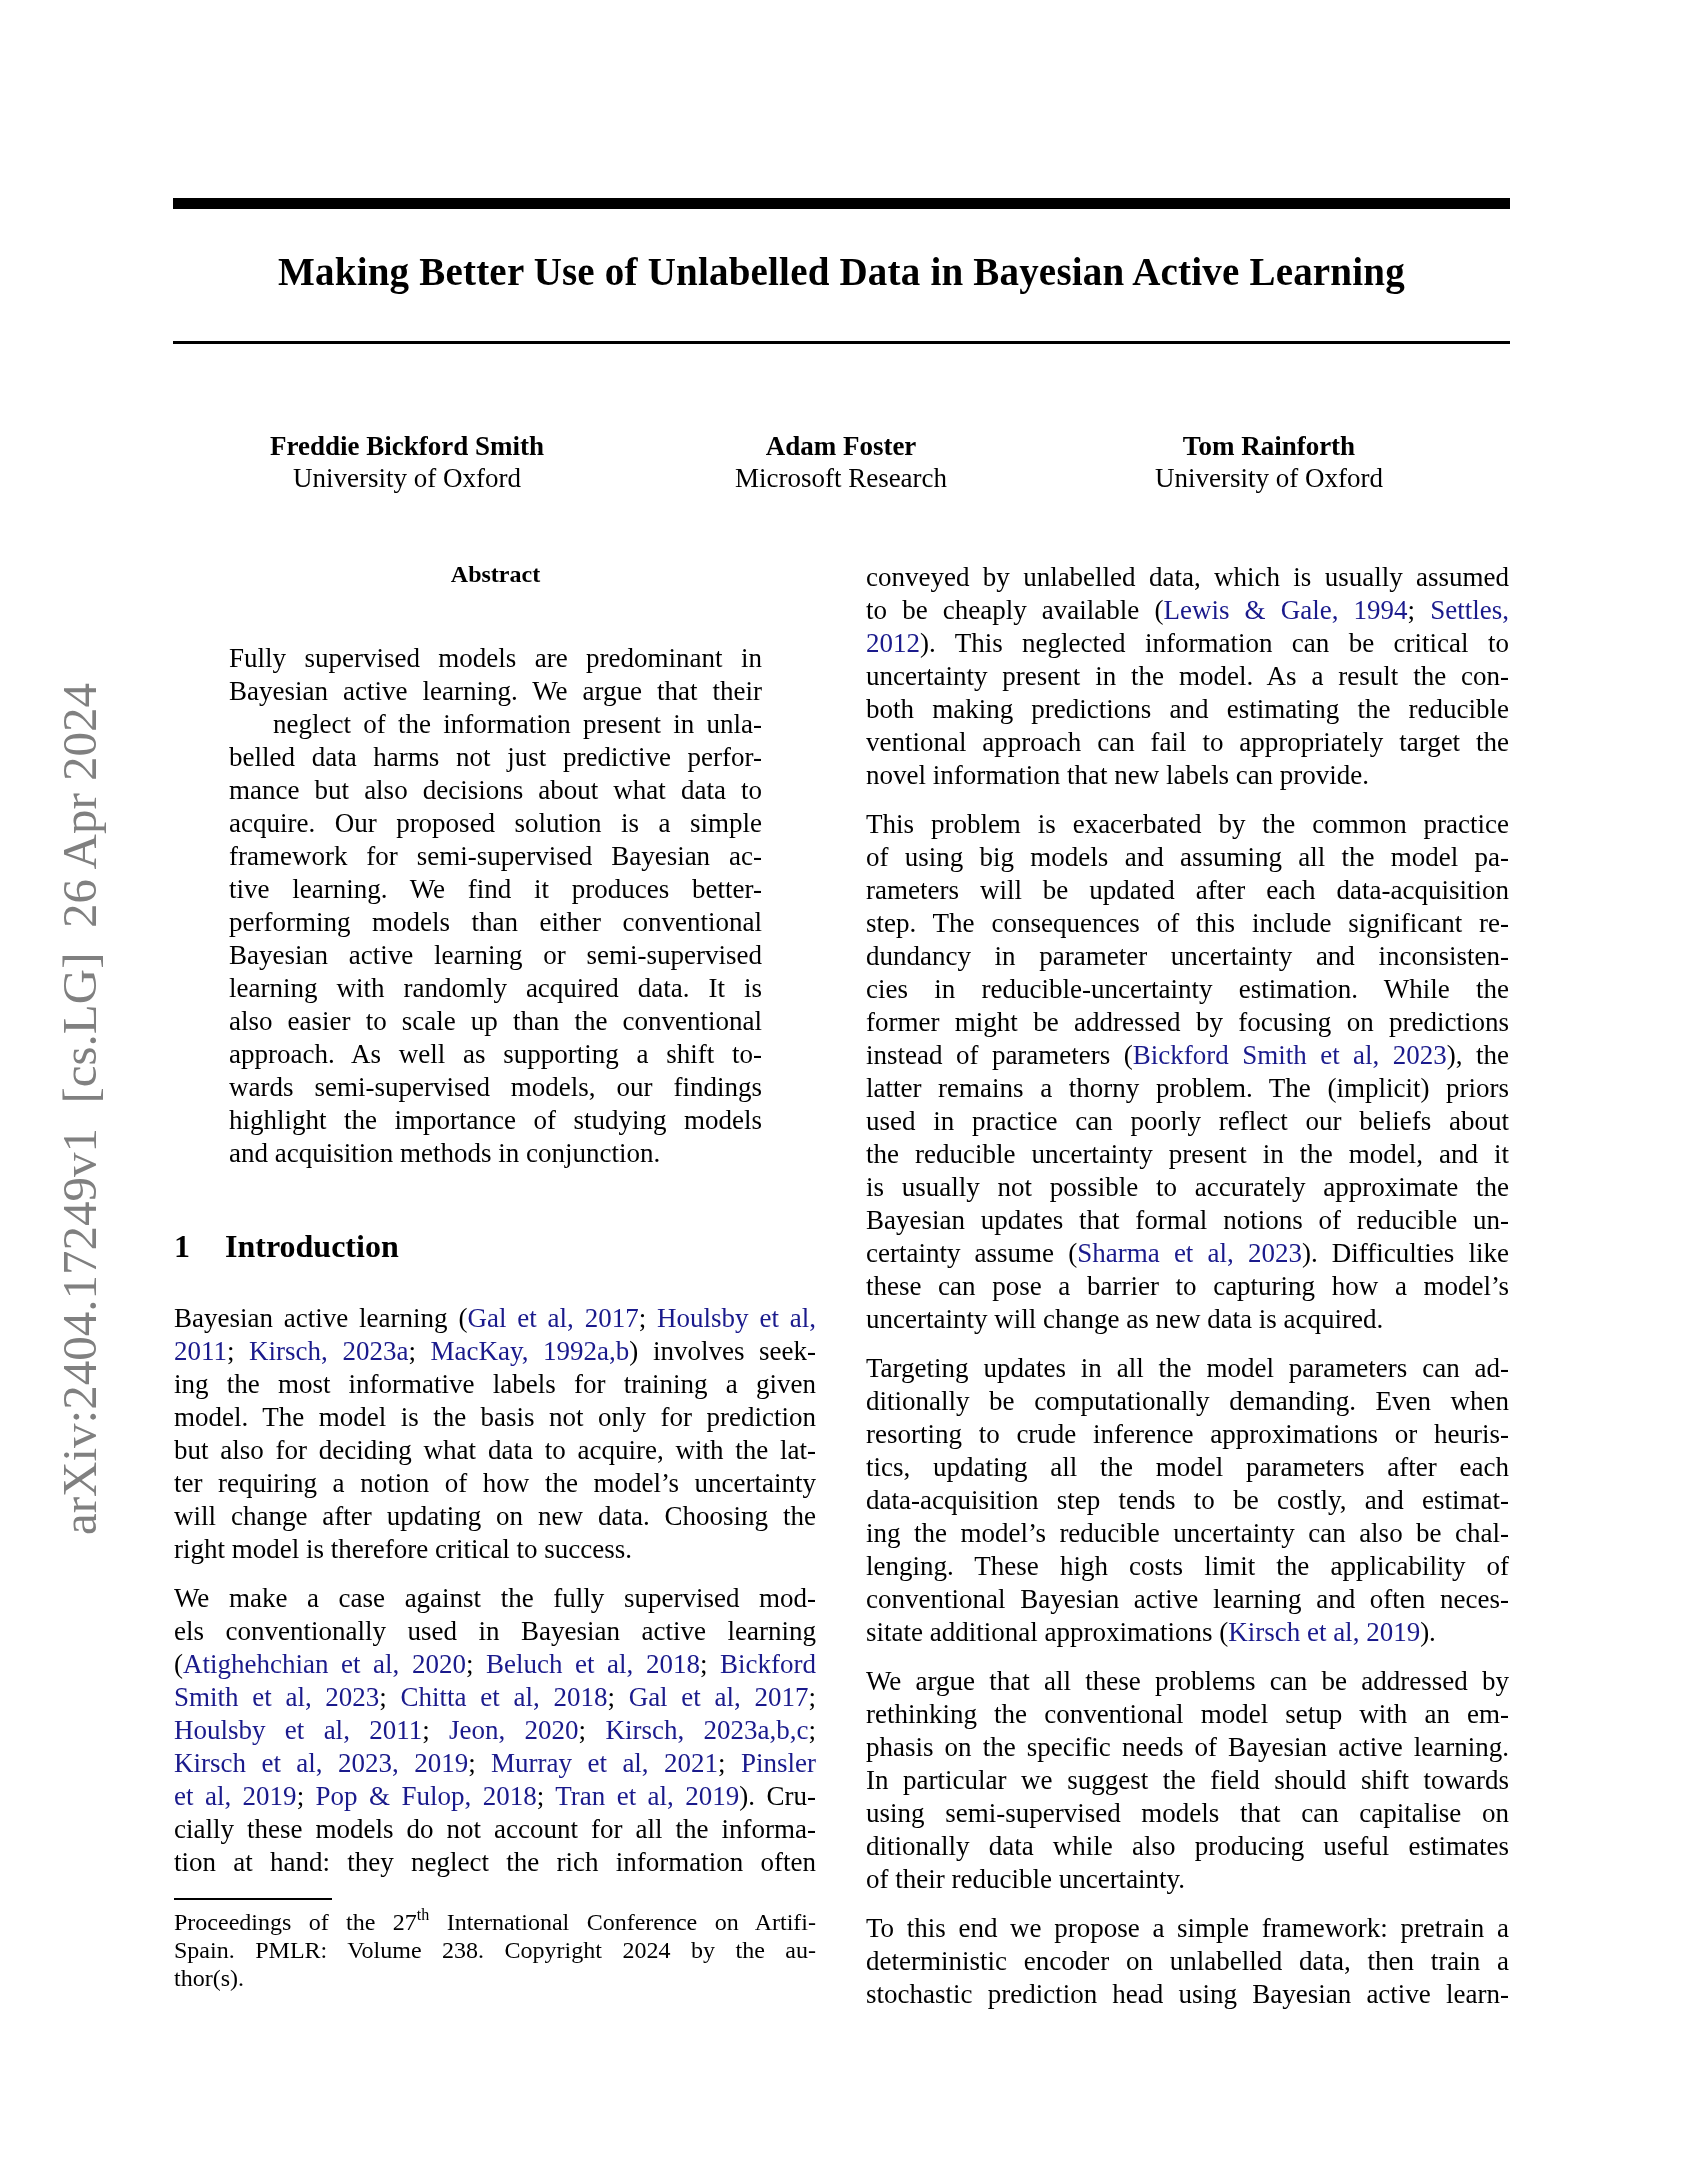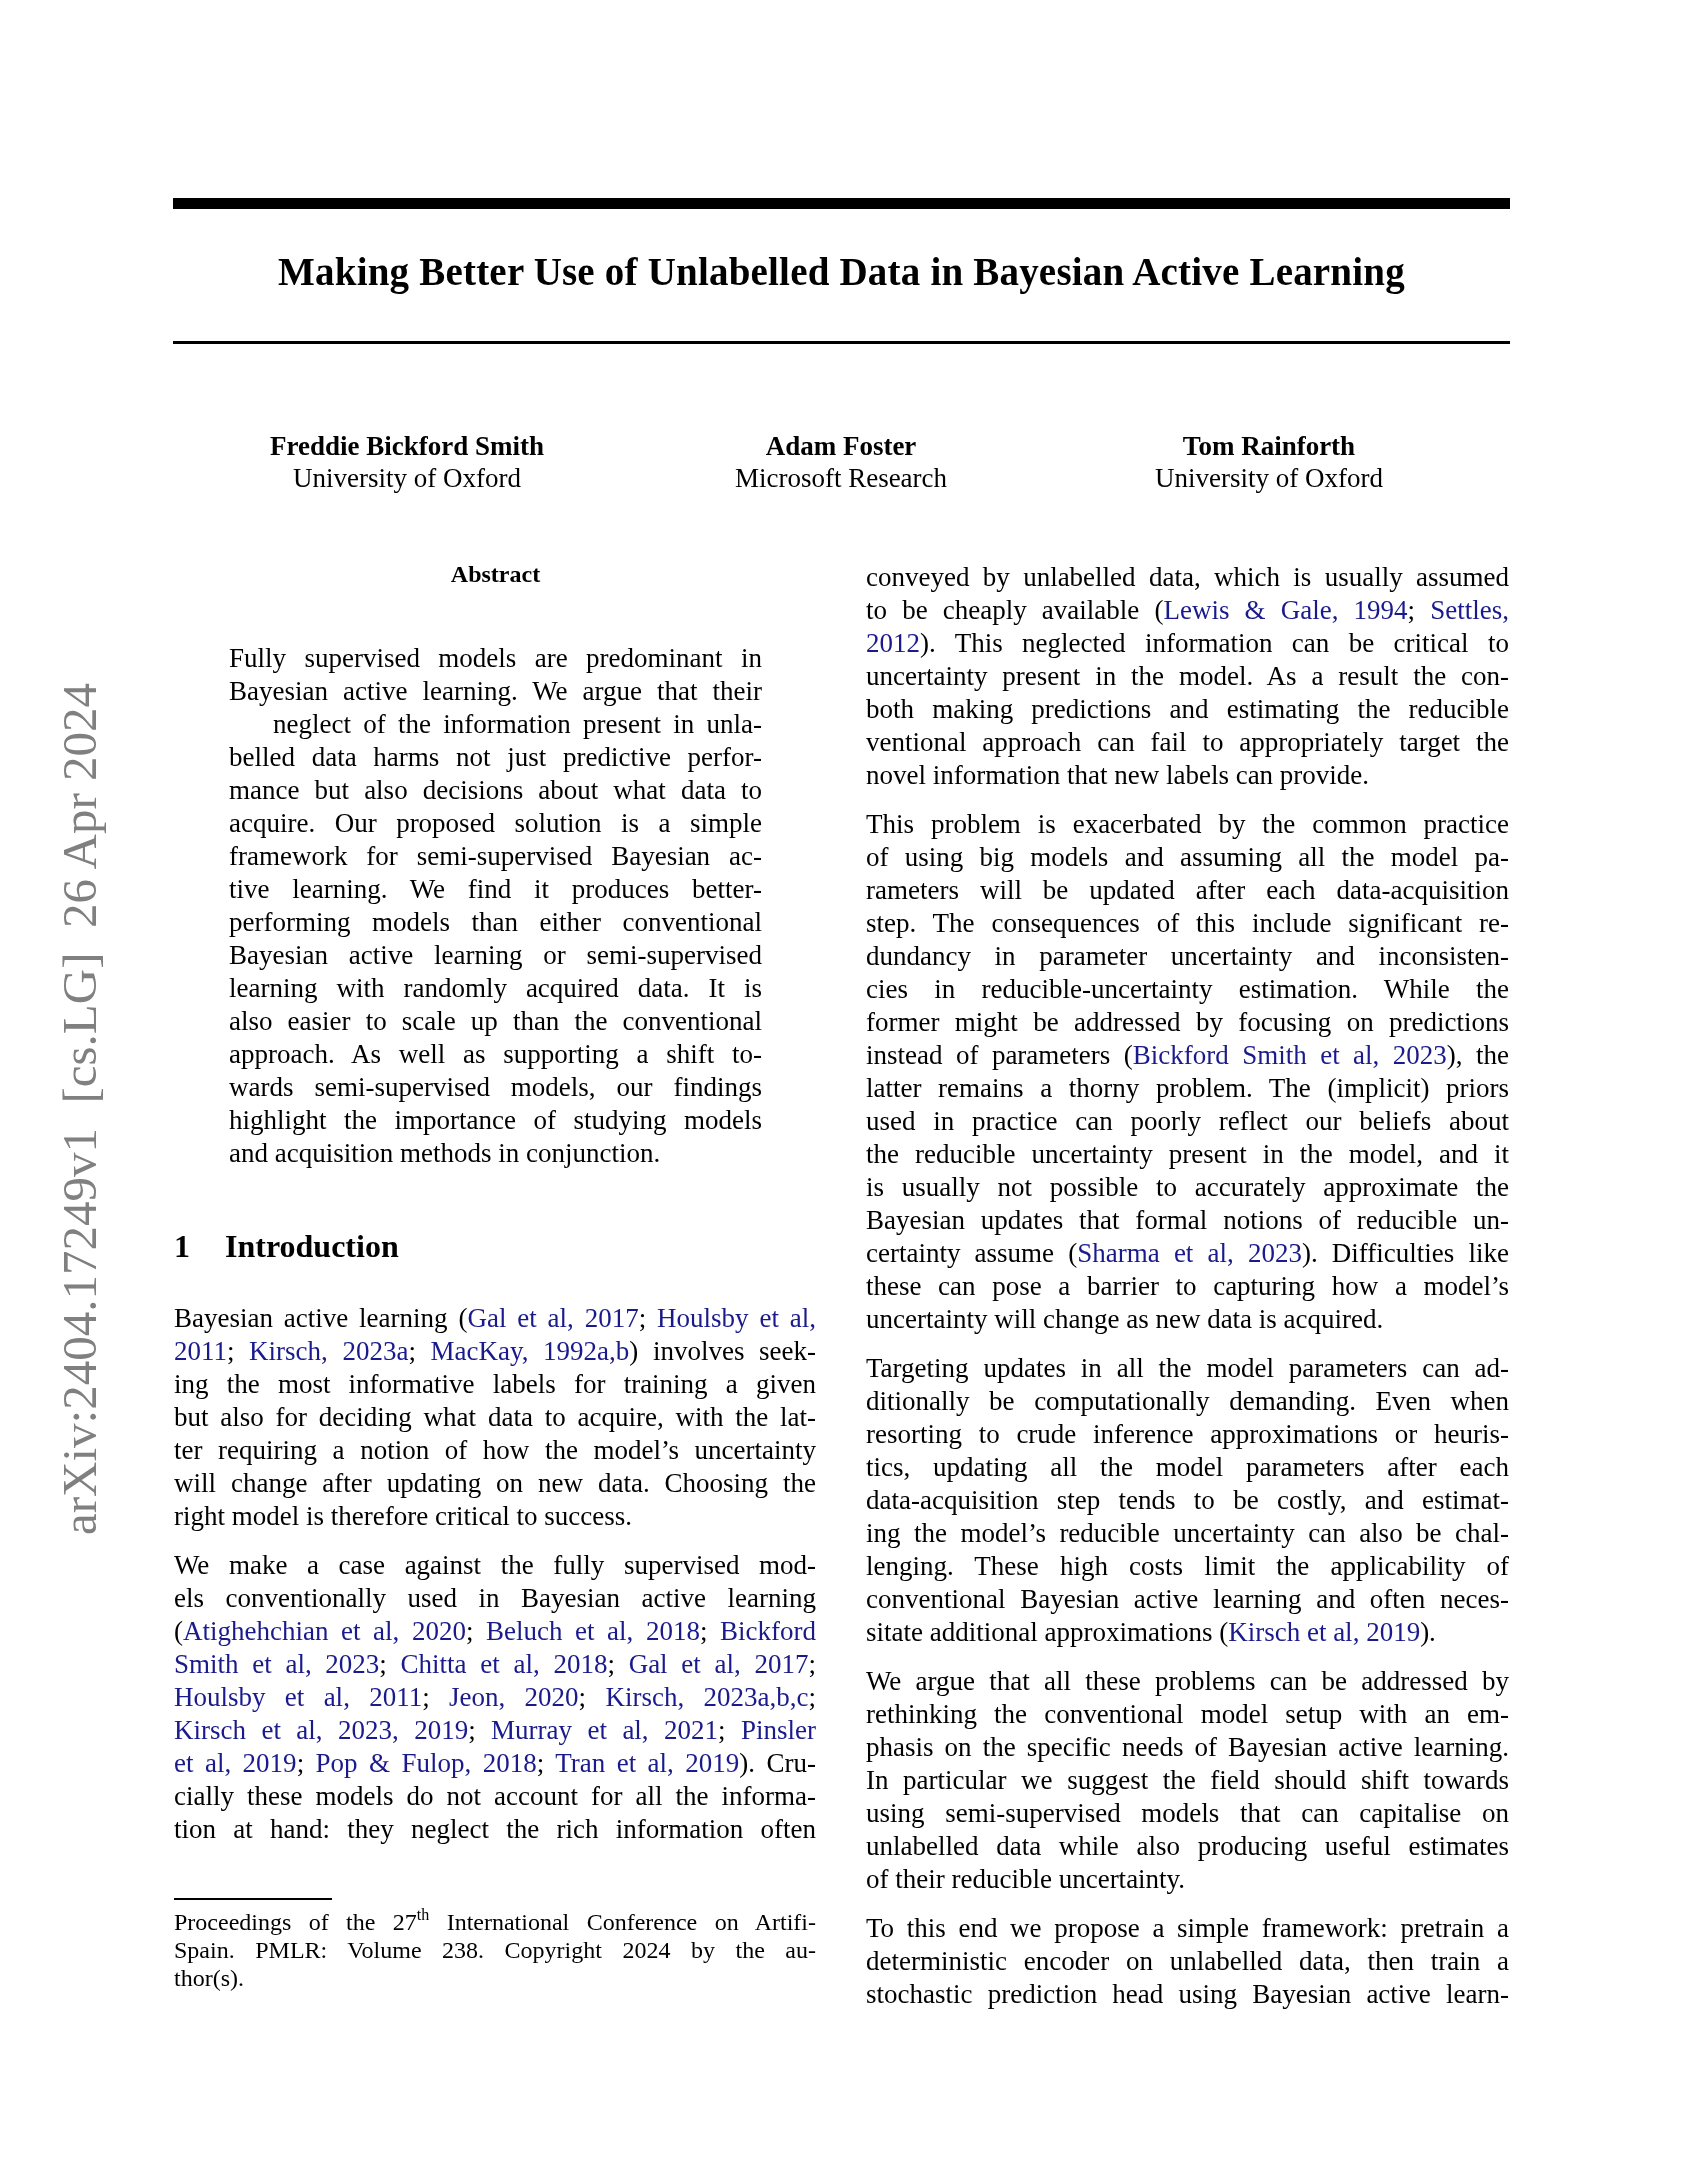--- a/index.html
+++ b/index.html
@@ -74,20 +74,21 @@
 
 <div class="section-heading">
   <span class="num">1</span><span>Introduction</span>
 </div>
 
 <div class="col" id="left-col" style="left:174px; width:642px; top:1302px;">
     <div>
       <span class="line" style="white-space: normal;"><span>Bayesian active learning (</span><span class="cite">Gal et al, 2017</span><span>; </span><span class="cite">Houlsby et al,</span></span>
       <span class="line" style="white-space: normal;"><span class="cite">2011</span><span>; </span><span class="cite">Kirsch, 2023a</span><span>; </span><span class="cite">MacKay, 1992a,b</span><span>) involves seek-</span></span>
       <span class="line" style="white-space: normal;"><span>ing the most informative labels for training a given</span></span>
+      <span class="line" style="white-space: normal;"><span>model.  The model is the basis not only for prediction</span></span>
       <span class="line" style="white-space: normal;"><span>but also for deciding what data to acquire, with the lat-</span></span>
       <span class="line" style="white-space: normal;"><span>ter requiring a notion of how the model’s uncertainty</span></span>
       <span class="line" style="white-space: normal;"><span>will change after updating on new data.  Choosing the</span></span>
       <span class="line last" style="white-space: normal;"><span>right model is therefore critical to success.</span></span>
     </div>
     <span class="para-gap"></span>
     <div>
       <span class="line" style="white-space: normal;"><span>We make a case against the fully supervised mod-</span></span>
       <span class="line" style="white-space: normal;"><span>els conventionally used in Bayesian active learning</span></span>
       <span class="line" style="white-space: normal;"><span>(</span><span class="cite">Atighehchian et al, 2020</span><span>; </span><span class="cite">Beluch et al, 2018</span><span>; </span><span class="cite">Bickford</span></span>
@@ -148,21 +149,21 @@
       <span class="line" style="white-space: normal;"><span>conventional Bayesian active learning and often neces-</span></span>
       <span class="line last" style="white-space: normal;"><span>sitate additional approximations (</span><span class="cite">Kirsch et al, 2019</span><span>).</span></span>
     </div>
     <span class="para-gap"></span>
     <div>
       <span class="line" style="white-space: normal;"><span>We argue that all these problems can be addressed by</span></span>
       <span class="line" style="white-space: normal;"><span>rethinking the conventional model setup with an em-</span></span>
       <span class="line" style="white-space: normal;"><span>phasis on the specific needs of Bayesian active learning.</span></span>
       <span class="line" style="white-space: normal;"><span>In particular we suggest the field should shift towards</span></span>
       <span class="line" style="white-space: normal;"><span>using semi-supervised models that can capitalise on</span></span>
-      <span class="line" style="white-space: normal;"><span>unlabelled data while also producing useful estimates</span></span>
+      <span class="line" style="white-space: normal;"><span>ditionally data while also producing useful estimates</span></span>
       <span class="line last" style="white-space: normal;"><span>of their reducible uncertainty.</span></span>
     </div>
     <span class="para-gap"></span>
     <div>
       <span class="line" style="white-space: normal;"><span>To this end we propose a simple framework:  pretrain a</span></span>
       <span class="line" style="white-space: normal;"><span>deterministic encoder on unlabelled data, then train a</span></span>
       <span class="line" style="white-space: normal;"><span>stochastic prediction head using Bayesian active learn-</span></span>
     </div>
   </div>
 

